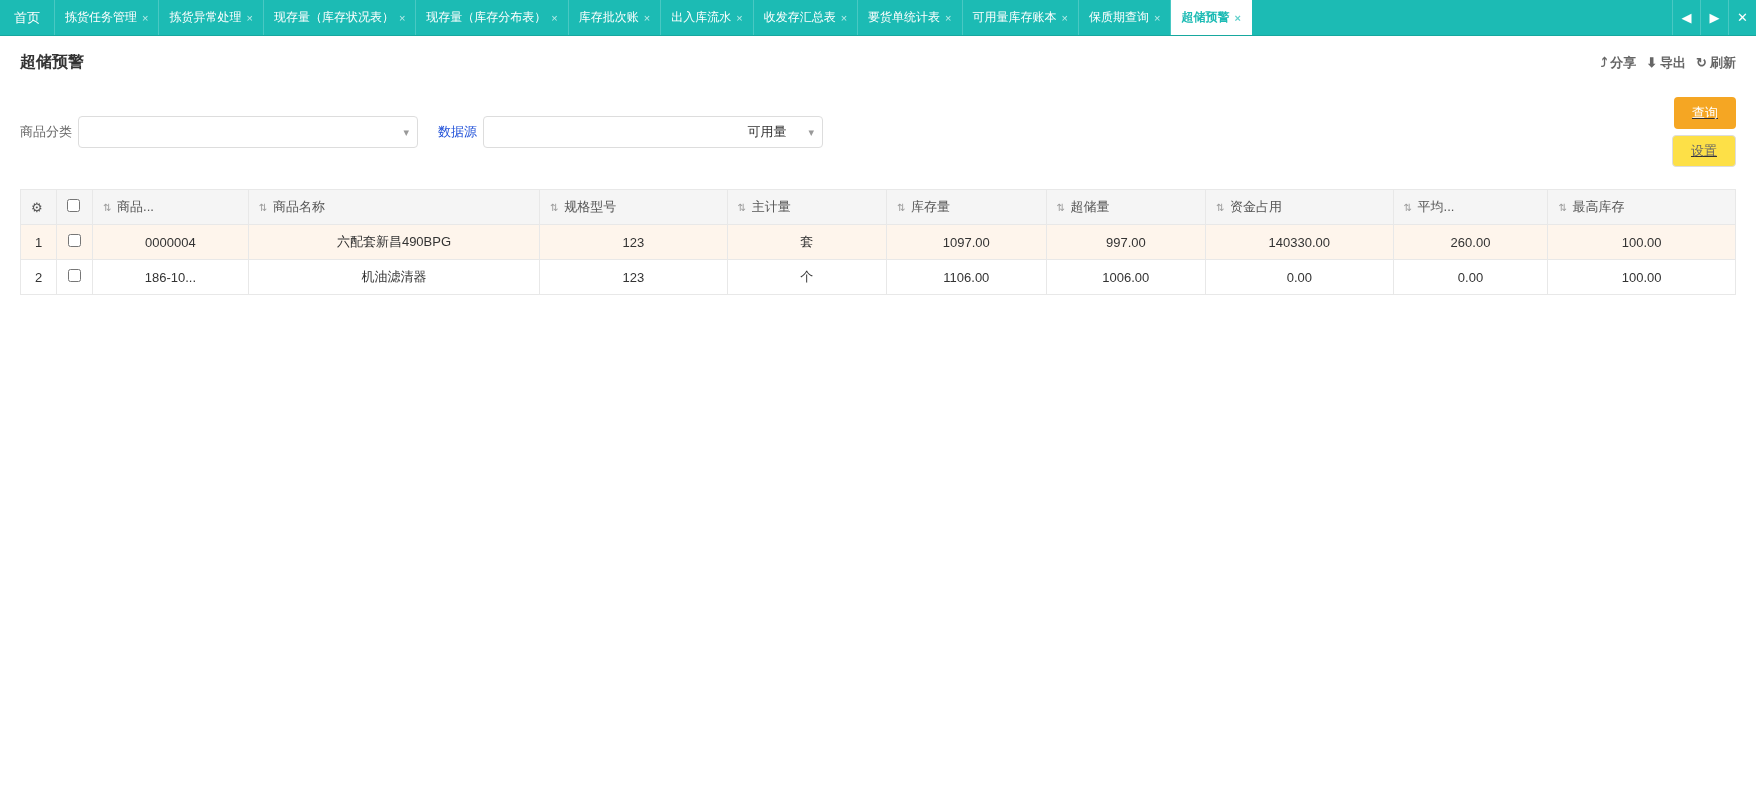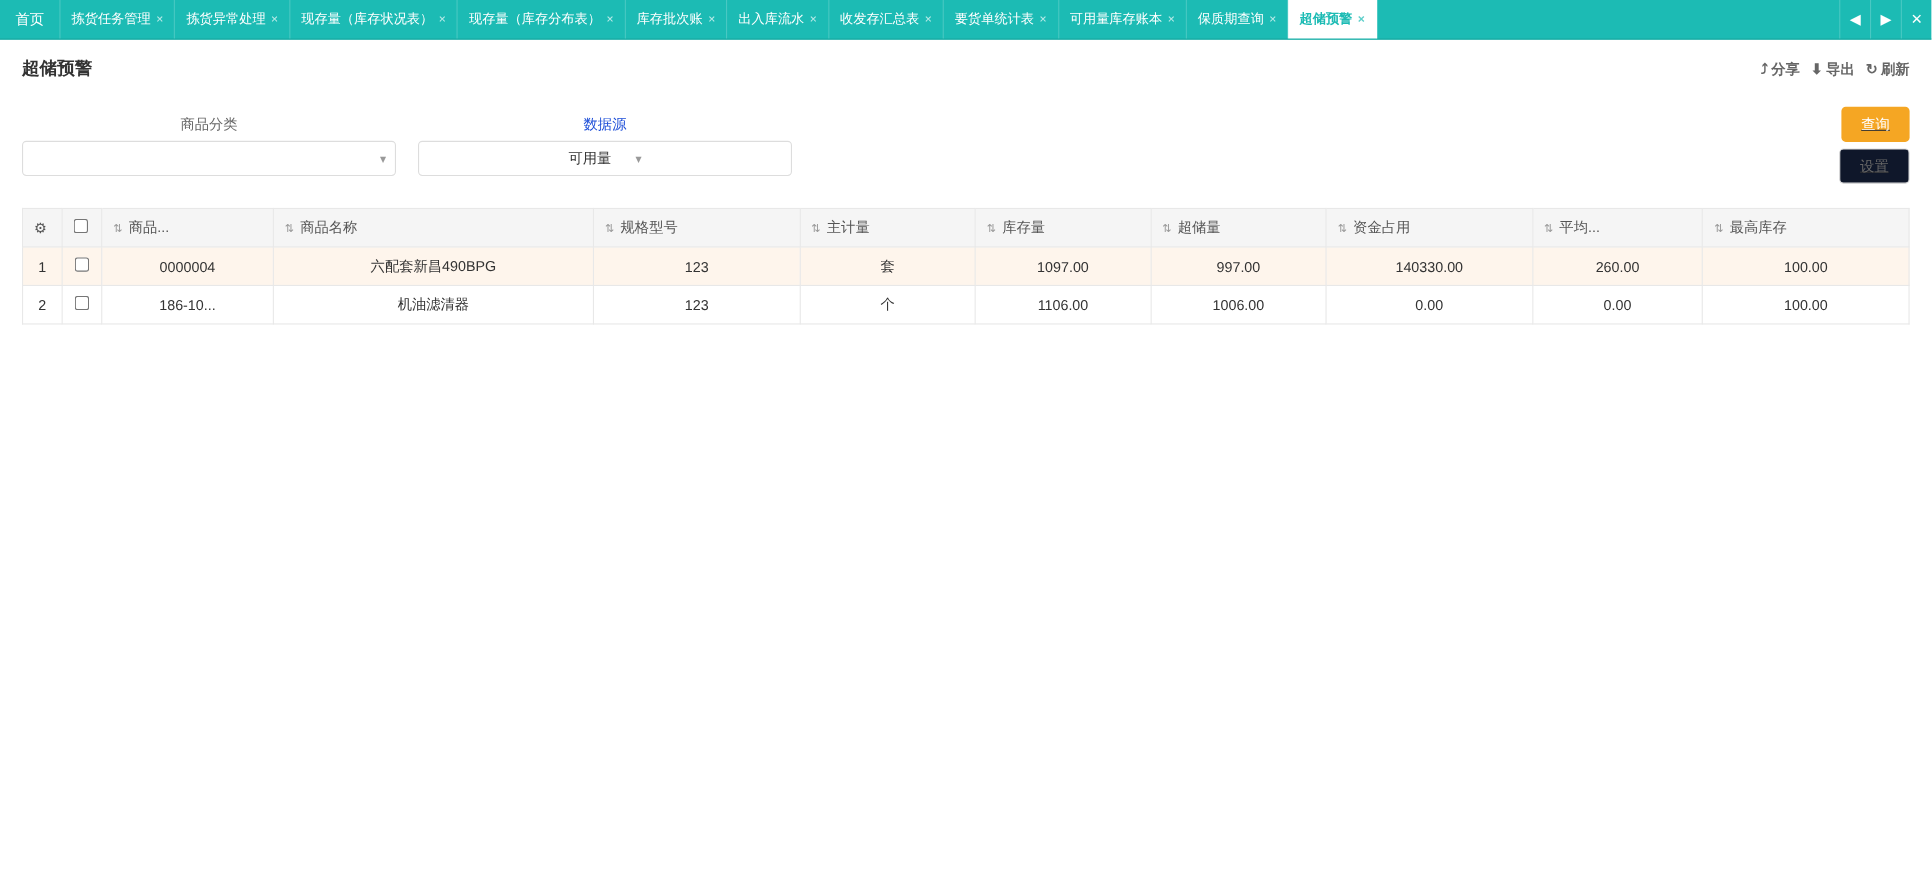--- a/index.html
+++ b/index.html
@@ -93,21 +93,20 @@
       display: flex;
       align-items: center;
       gap: 20px;
       margin-bottom: 12px;
       padding: 10px 0;
     }
     .filter-item {
       display: flex;
       align-items: center;
       gap: 6px;
-      flex-direction: column;
     }
     .filter-label { color: #666; font-size: 13px; white-space: nowrap; }
     .filter-select {
       width: 340px;
       height: 32px;
       border: 1px solid #ddd;
       border-radius: 4px;
       padding: 0 8px;
       font-size: 13px;
       display: flex;
@@ -127,38 +126,38 @@
     .filter-select-inline .filter-label { color: #1d4ed8; }
     .filter-select-wide {
       width: 340px;
       height: 32px;
       border: 1px solid #ddd;
       border-radius: 4px;
       padding: 0 8px;
       font-size: 13px;
       display: flex;
       align-items: center;
-      justify-content: center;
+      justify-content: flex-end;
       cursor: pointer;
       background: #fff;
       gap: 22px;
     }
 
     .btn-query {
       background: #f5a623;
       color: #fff;
       border: none;
       border-radius: 4px;
       padding: 6px 18px;
       font-size: 13px;
       cursor: pointer;
       height: 32px;
     }
     .btn-settings {
-      background: #0f172a;
+      background: #fde047;
       color: #666;
       border: 1px solid #ddd;
       border-radius: 4px;
       padding: 6px 18px;
       font-size: 13px;
       cursor: pointer;
       height: 32px;
     }
 
     .filter-buttons {

